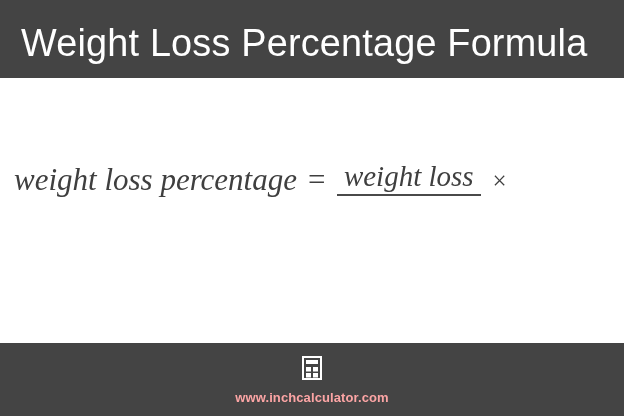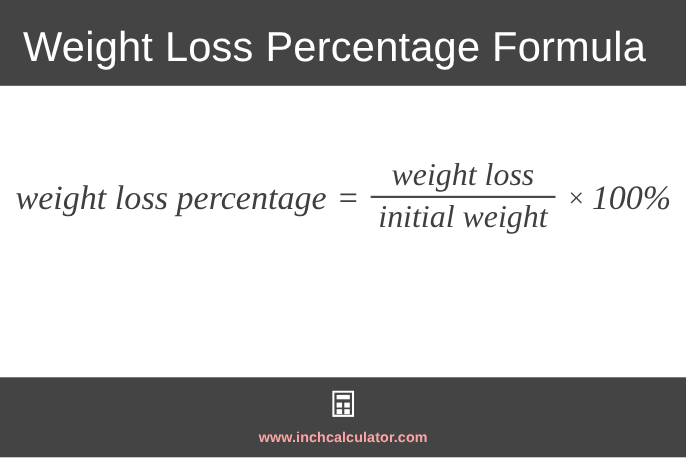--- a/index.html
+++ b/index.html
@@ -150,24 +150,22 @@
     <div class="header-title">Weight Loss Percentage Formula</div>
   </div>
 
   <div class="body-area">
     <div class="formula">
       <span class="formula-lhs">weight loss percentage</span>
       <span class="formula-eq">=</span>
       <span class="fraction">
         <span class="frac-num">weight loss</span>
         <span class="frac-bar"></span>
-        <span class="frac-den">initial weight</span>
       </span>
       <span class="formula-times">×</span>
-      <span class="formula-val">100%</span>
     </div>
   </div>
 
   <div class="footer-band">
     <span class="calc-icon">
       <svg width="20" height="24" viewBox="0 0 20 24" aria-hidden="true">
         <rect x="1" y="1" width="18" height="22" fill="none" stroke="#ffffff" stroke-width="2"></rect>
         <rect x="4" y="4" width="12" height="4" fill="#ffffff"></rect>
         <rect x="4" y="11" width="5" height="4.5" fill="#ffffff"></rect>
         <rect x="11" y="11" width="5" height="4.5" fill="#ffffff"></rect>

